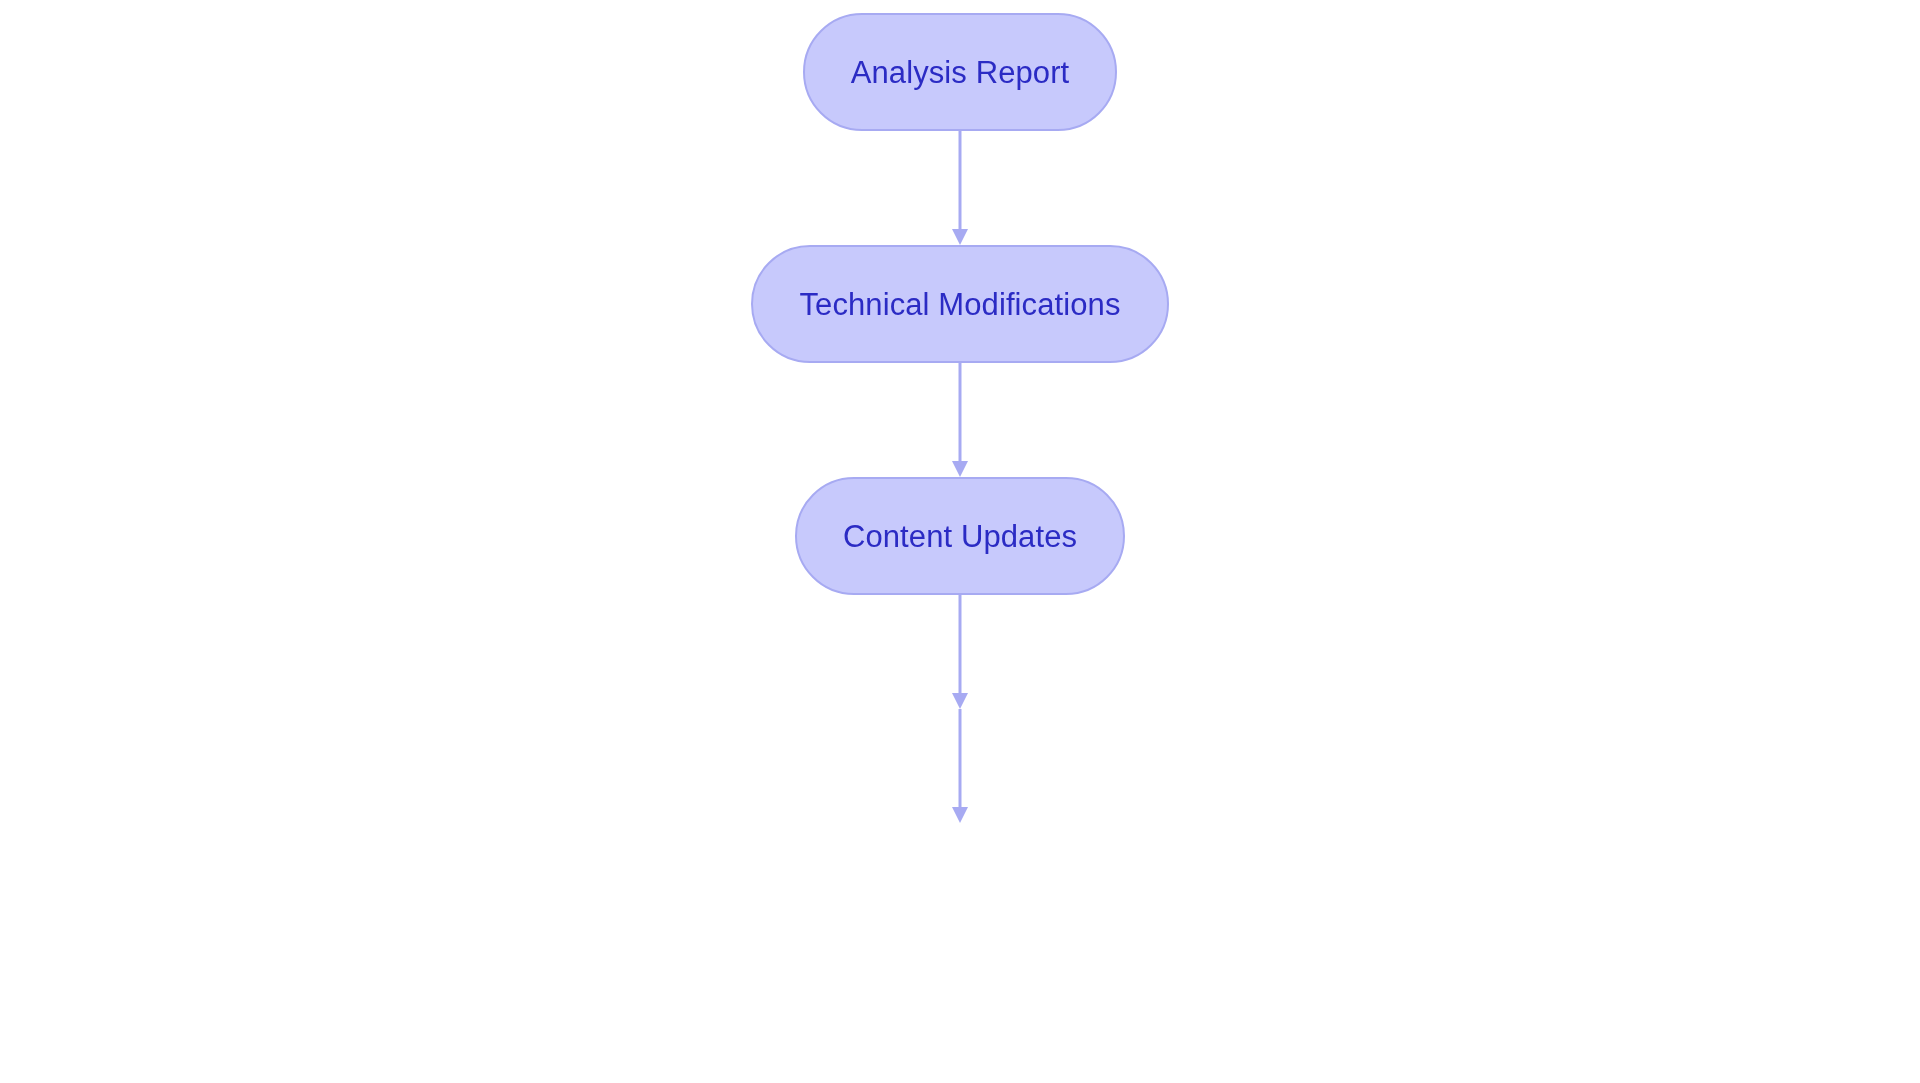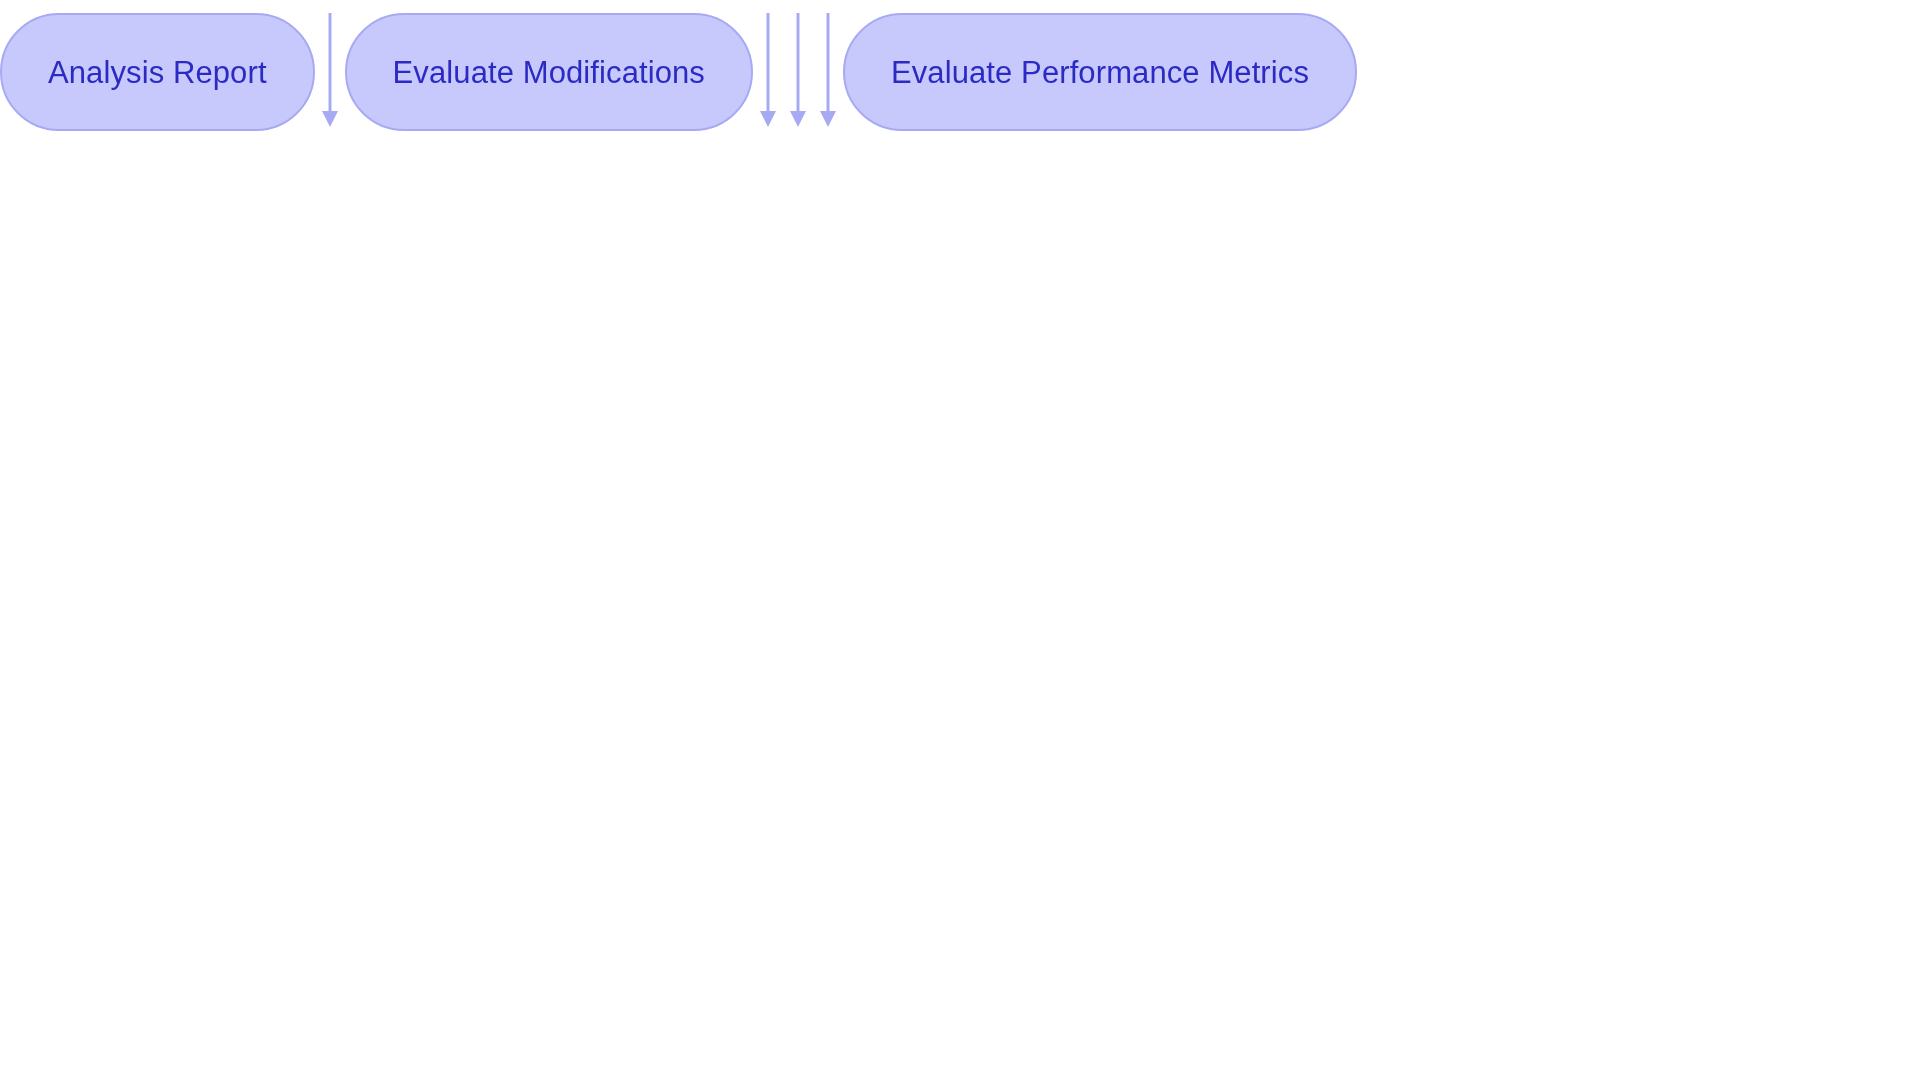--- a/index.html
+++ b/index.html
@@ -22,22 +22,22 @@
     background: #ffffff;
   }
 
   .flow-column {
     position: absolute;
     left: 0;
     top: 0;
     width: 1920px;
     height: 882px;
     display: flex;
-    flex-direction: row;
-    align-items: flex-start;
+    flex-direction: column;
+    align-items: center;
     justify-content: flex-start;
     padding-top: 13px;
     box-sizing: border-box;
   }
 
   
   .flow-node {
     position: relative;
     height: 118px;
     box-sizing: border-box;
@@ -94,44 +94,44 @@
     </div>
 
     <div class="flow-connector">
       <svg viewBox="0 0 30 114" xmlns="http://www.w3.org/2000/svg" aria-hidden="true">
         <line class="connector-line" x1="15" y1="0" x2="15" y2="99"></line>
         <polygon class="connector-head" points="15,114 7,98 23,98"></polygon>
       </svg>
     </div>
 
     <div class="flow-node">
-      <span class="flow-node-label">Evaluate Modifications</span>
+      <span class="flow-node-label">Technical Modifications</span>
+    </div>
+
+    <div class="flow-connector">
+      <svg viewBox="0 0 30 114" xmlns="http://www.w3.org/2000/svg" aria-hidden="true">
+        <line class="connector-line" x1="15" y1="0" x2="15" y2="99"></line>
+        <polygon class="connector-head" points="15,114 7,98 23,98"></polygon>
+      </svg>
+    </div>
+
+    <div class="flow-node">
+      <span class="flow-node-label">Content Updates</span>
     </div>
 
     <div class="flow-connector">
       <svg viewBox="0 0 30 114" xmlns="http://www.w3.org/2000/svg" aria-hidden="true">
         <line class="connector-line" x1="15" y1="0" x2="15" y2="99"></line>
         <polygon class="connector-head" points="15,114 7,98 23,98"></polygon>
       </svg>
     </div>
 
 
     <div class="flow-connector">
       <svg viewBox="0 0 30 114" xmlns="http://www.w3.org/2000/svg" aria-hidden="true">
         <line class="connector-line" x1="15" y1="0" x2="15" y2="99"></line>
         <polygon class="connector-head" points="15,114 7,98 23,98"></polygon>
       </svg>
     </div>
 
 
-    <div class="flow-connector">
-      <svg viewBox="0 0 30 114" xmlns="http://www.w3.org/2000/svg" aria-hidden="true">
-        <line class="connector-line" x1="15" y1="0" x2="15" y2="99"></line>
-        <polygon class="connector-head" points="15,114 7,98 23,98"></polygon>
-      </svg>
-    </div>
-
-    <div class="flow-node">
-      <span class="flow-node-label">Evaluate Performance Metrics</span>
-    </div>
-
   </div>
 </div>
 
 </body></html>

